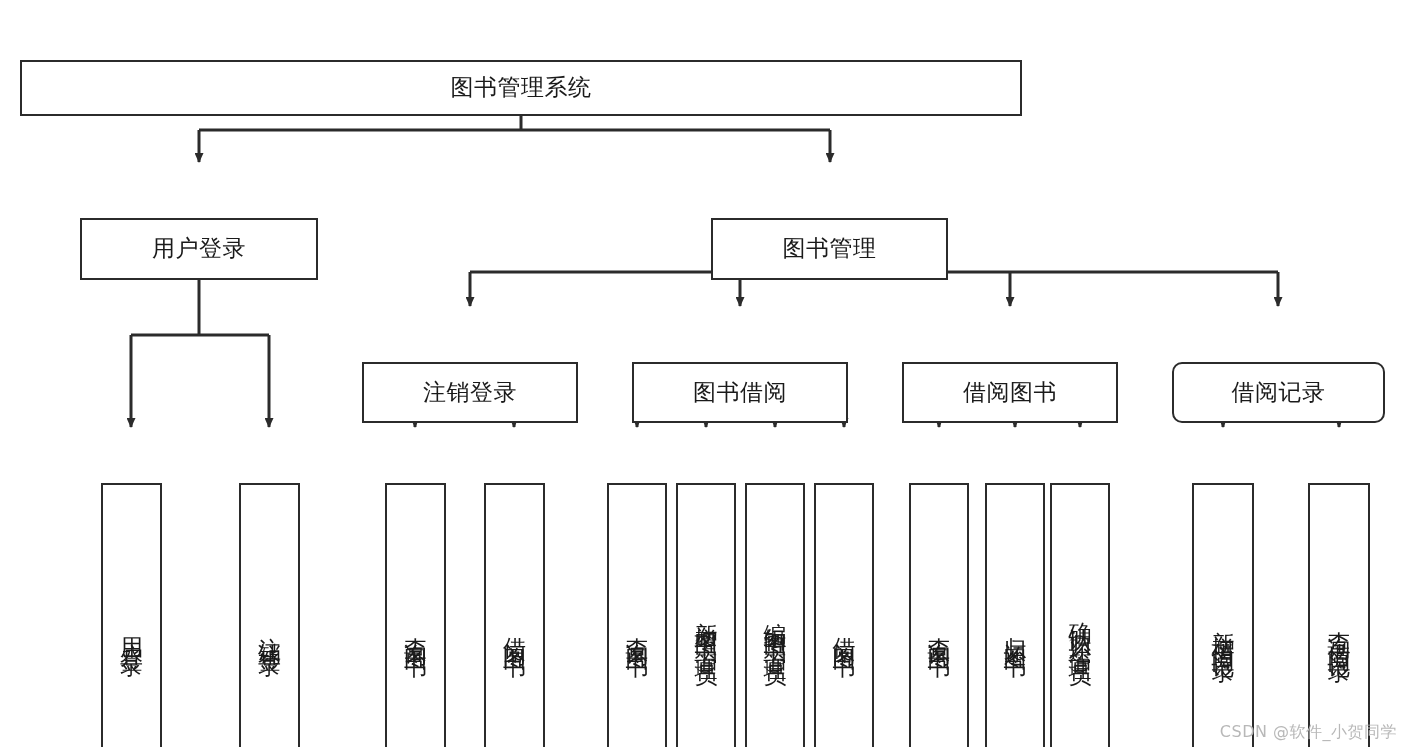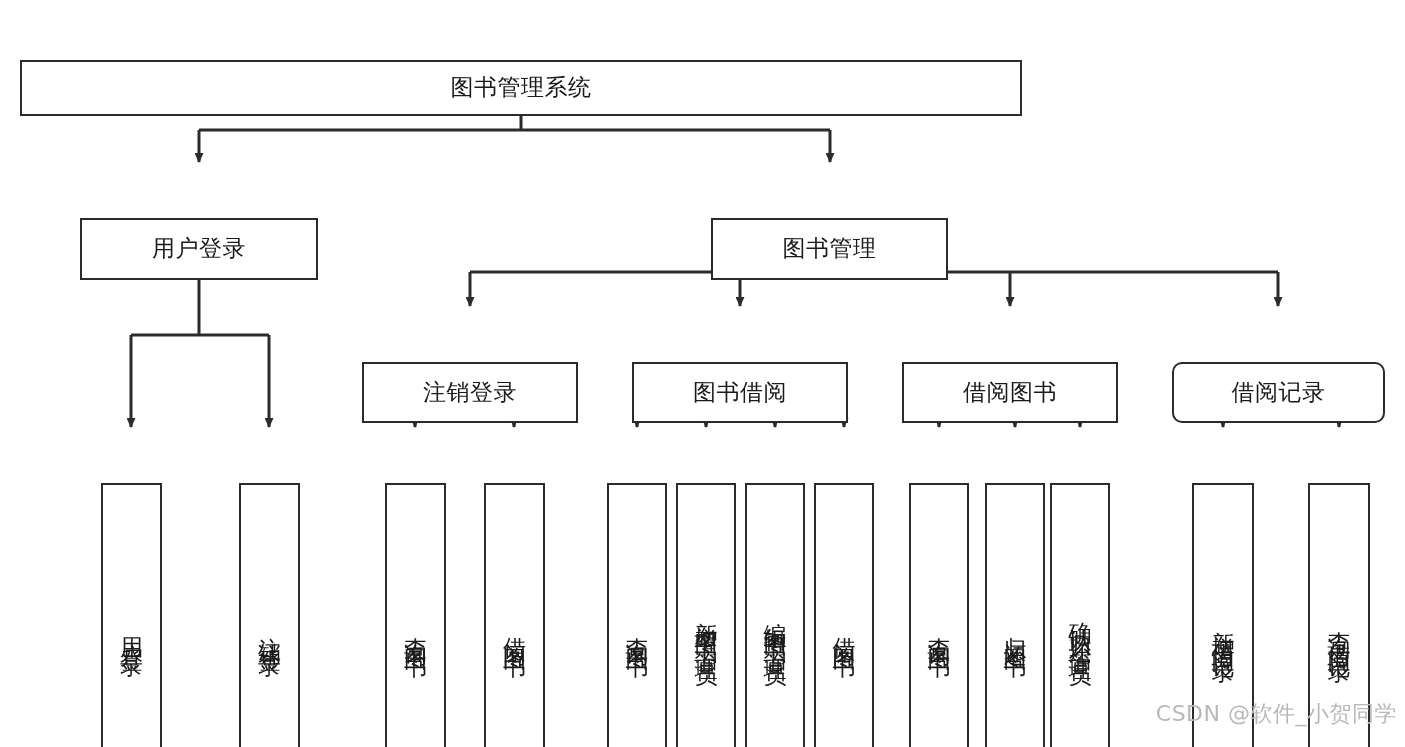--- a/index.html
+++ b/index.html
@@ -52,22 +52,22 @@
     text-orientation: upright;
     font-size: 23px;
     letter-spacing: 6px;
     line-height: 1;
     white-space: nowrap;
     transform: translateY(-2px);
   }
   .watermark {
     position: absolute;
     right: 8px;
-    bottom: 18px;
-    font-size: 22px;
+    bottom: 4px;
+    font-size: 16px;
     color: #b8b8b8;
     white-space: nowrap;
     letter-spacing: 0.5px;
   }
 </style>
 </head>
 <body>
 
 <div id="diagram-root">
 

